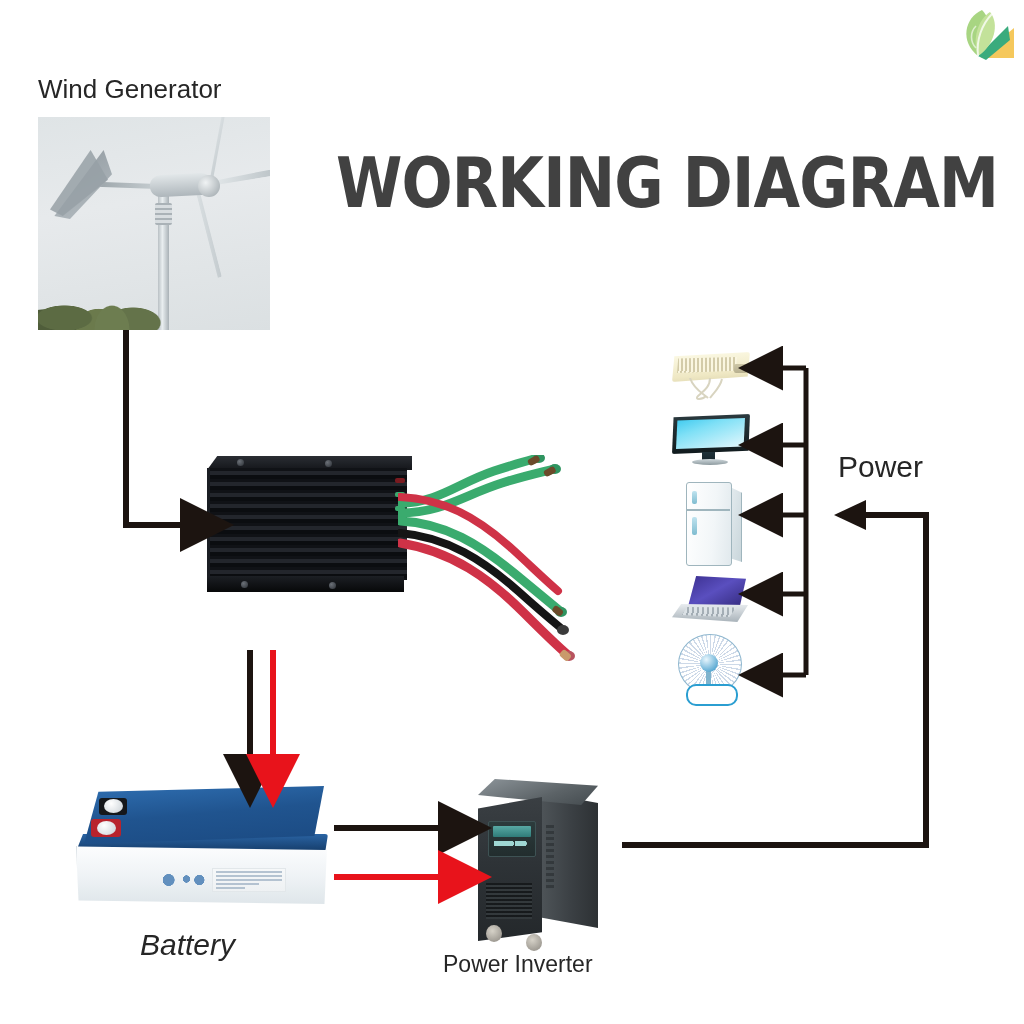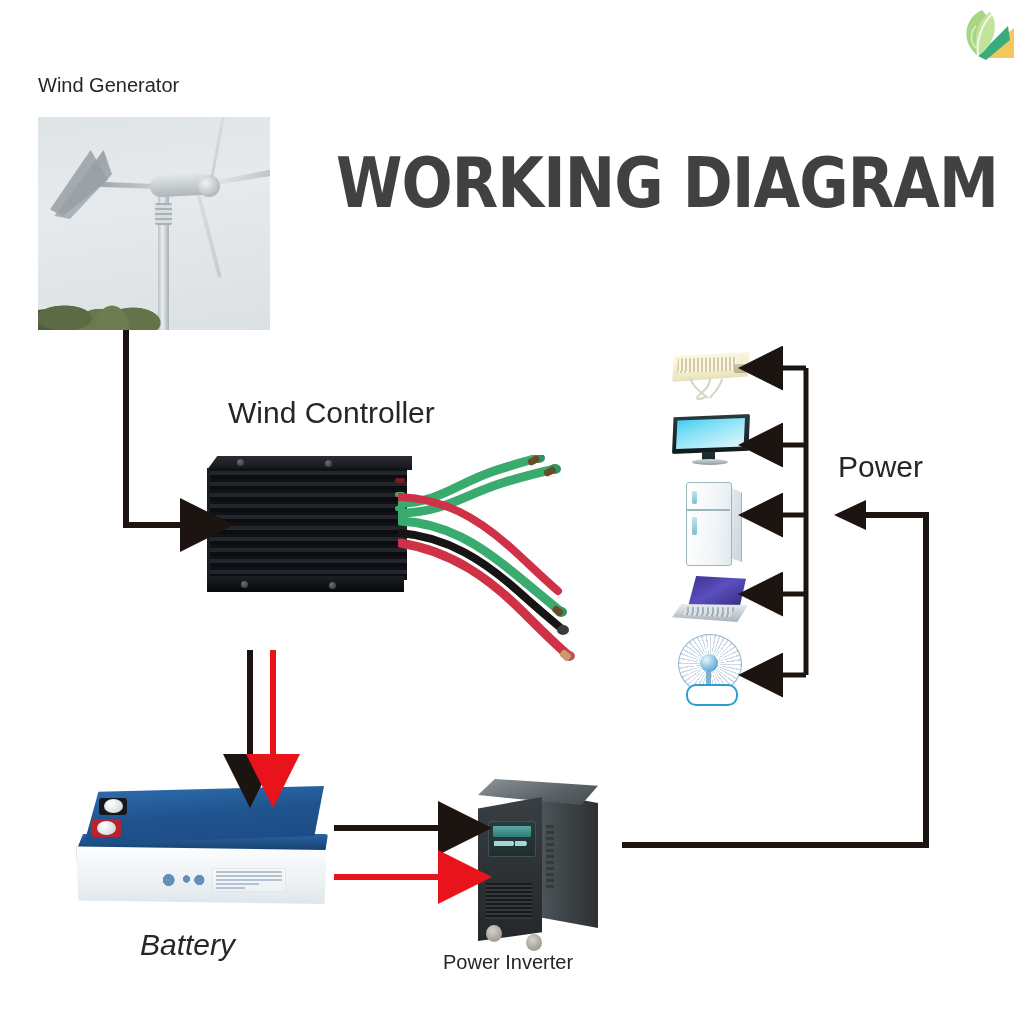--- a/index.html
+++ b/index.html
@@ -210,39 +210,38 @@
       <polygon points="26,50 56,20 58,34 34,54" fill="#3aab7d"></polygon>
       <path d="M26,50 C8,36 12,12 30,4 C40,14 42,34 26,50 Z" fill="#a8d582"></path>
       <path d="M26,50 C20,32 26,14 38,6 C48,18 42,40 26,50 Z" fill="#c3e29a"></path>
       <path d="M26,50 C24,34 30,18 40,8" stroke="#ffffff" stroke-width="2" fill="none" opacity=".75"></path>
       <path d="M24,42 C18,36 18,26 24,20" stroke="#ffffff" stroke-width="1.6" fill="none" opacity=".6"></path>
     </svg>
   </div>
 
   <div id="title">WORKING DIAGRAM</div>
 
-  <div class="lbl" style="left:38px;top:74px;font-size:20px;">Wind Generator</div>
+  <div class="lbl" style="left:38px;top:74px;font-size:26px;">Wind Generator</div>
 
   <div id="wg-photo">
     <div class="wg-sky"></div>
     <div class="wg-blade wg-b1"></div>
     <div class="wg-blade wg-b2"></div>
     <div class="wg-blade wg-b3"></div>
     <div class="wg-boom"></div>
     <div class="wg-vane"></div>
     <div class="wg-vane2"></div>
     <div class="wg-pole"></div>
     <div class="wg-collar"></div>
     <div class="wg-nacelle"></div>
     <div class="wg-hub"></div>
     <div class="wg-trees"></div>
     <div class="wg-trees2"></div>
   </div>
 
-  <div class="lbl" style="left:228px;top:396px;font-size:30px;">Wind Controller</div>
 
   <div id="controller">
     <div class="ctl-top"></div>
     <div class="ctl-body"></div>
     <div class="ctl-foot"></div>
     <div class="ctl-screw" style="left:30px;top:3px;"></div>
     <div class="ctl-screw" style="left:118px;top:4px;"></div>
     <div class="ctl-screw" style="left:34px;top:125px;"></div>
     <div class="ctl-screw" style="left:122px;top:126px;"></div>
     <div class="ctl-port" style="left:188px;top:22px;background:#7a1b20;"></div>
@@ -334,21 +333,21 @@
     <div class="inv-front"></div>
     <div class="inv-panel">
       <div class="inv-lcd"></div>
       <div class="inv-leds"></div>
     </div>
     <div class="inv-vent"></div>
     <div class="inv-vent-side"></div>
     <div class="inv-caster" style="left:8px;top:146px;"></div>
     <div class="inv-caster" style="left:48px;top:155px;"></div>
   </div>
-  <div class="lbl" style="left:443px;top:951px;font-size:20px;">Power Inverter</div>
+  <div class="lbl" style="left:443px;top:951px;font-size:23px;">Power Inverter</div>
 
   <svg id="links" viewBox="0 0 1024 1024">
     <defs>
       <marker id="ahB" markerWidth="9" markerHeight="9" refX="1" refY="4.5" orient="auto">
         <path d="M0,0 L9,4.5 L0,9 Z" fill="#1c1410"></path>
       </marker>
       <marker id="ahR" markerWidth="9" markerHeight="9" refX="1" refY="4.5" orient="auto">
         <path d="M0,0 L9,4.5 L0,9 Z" fill="#e8131b"></path>
       </marker>
       <marker id="ahBig" markerWidth="8" markerHeight="9" refX="1" refY="4.5" orient="auto">

